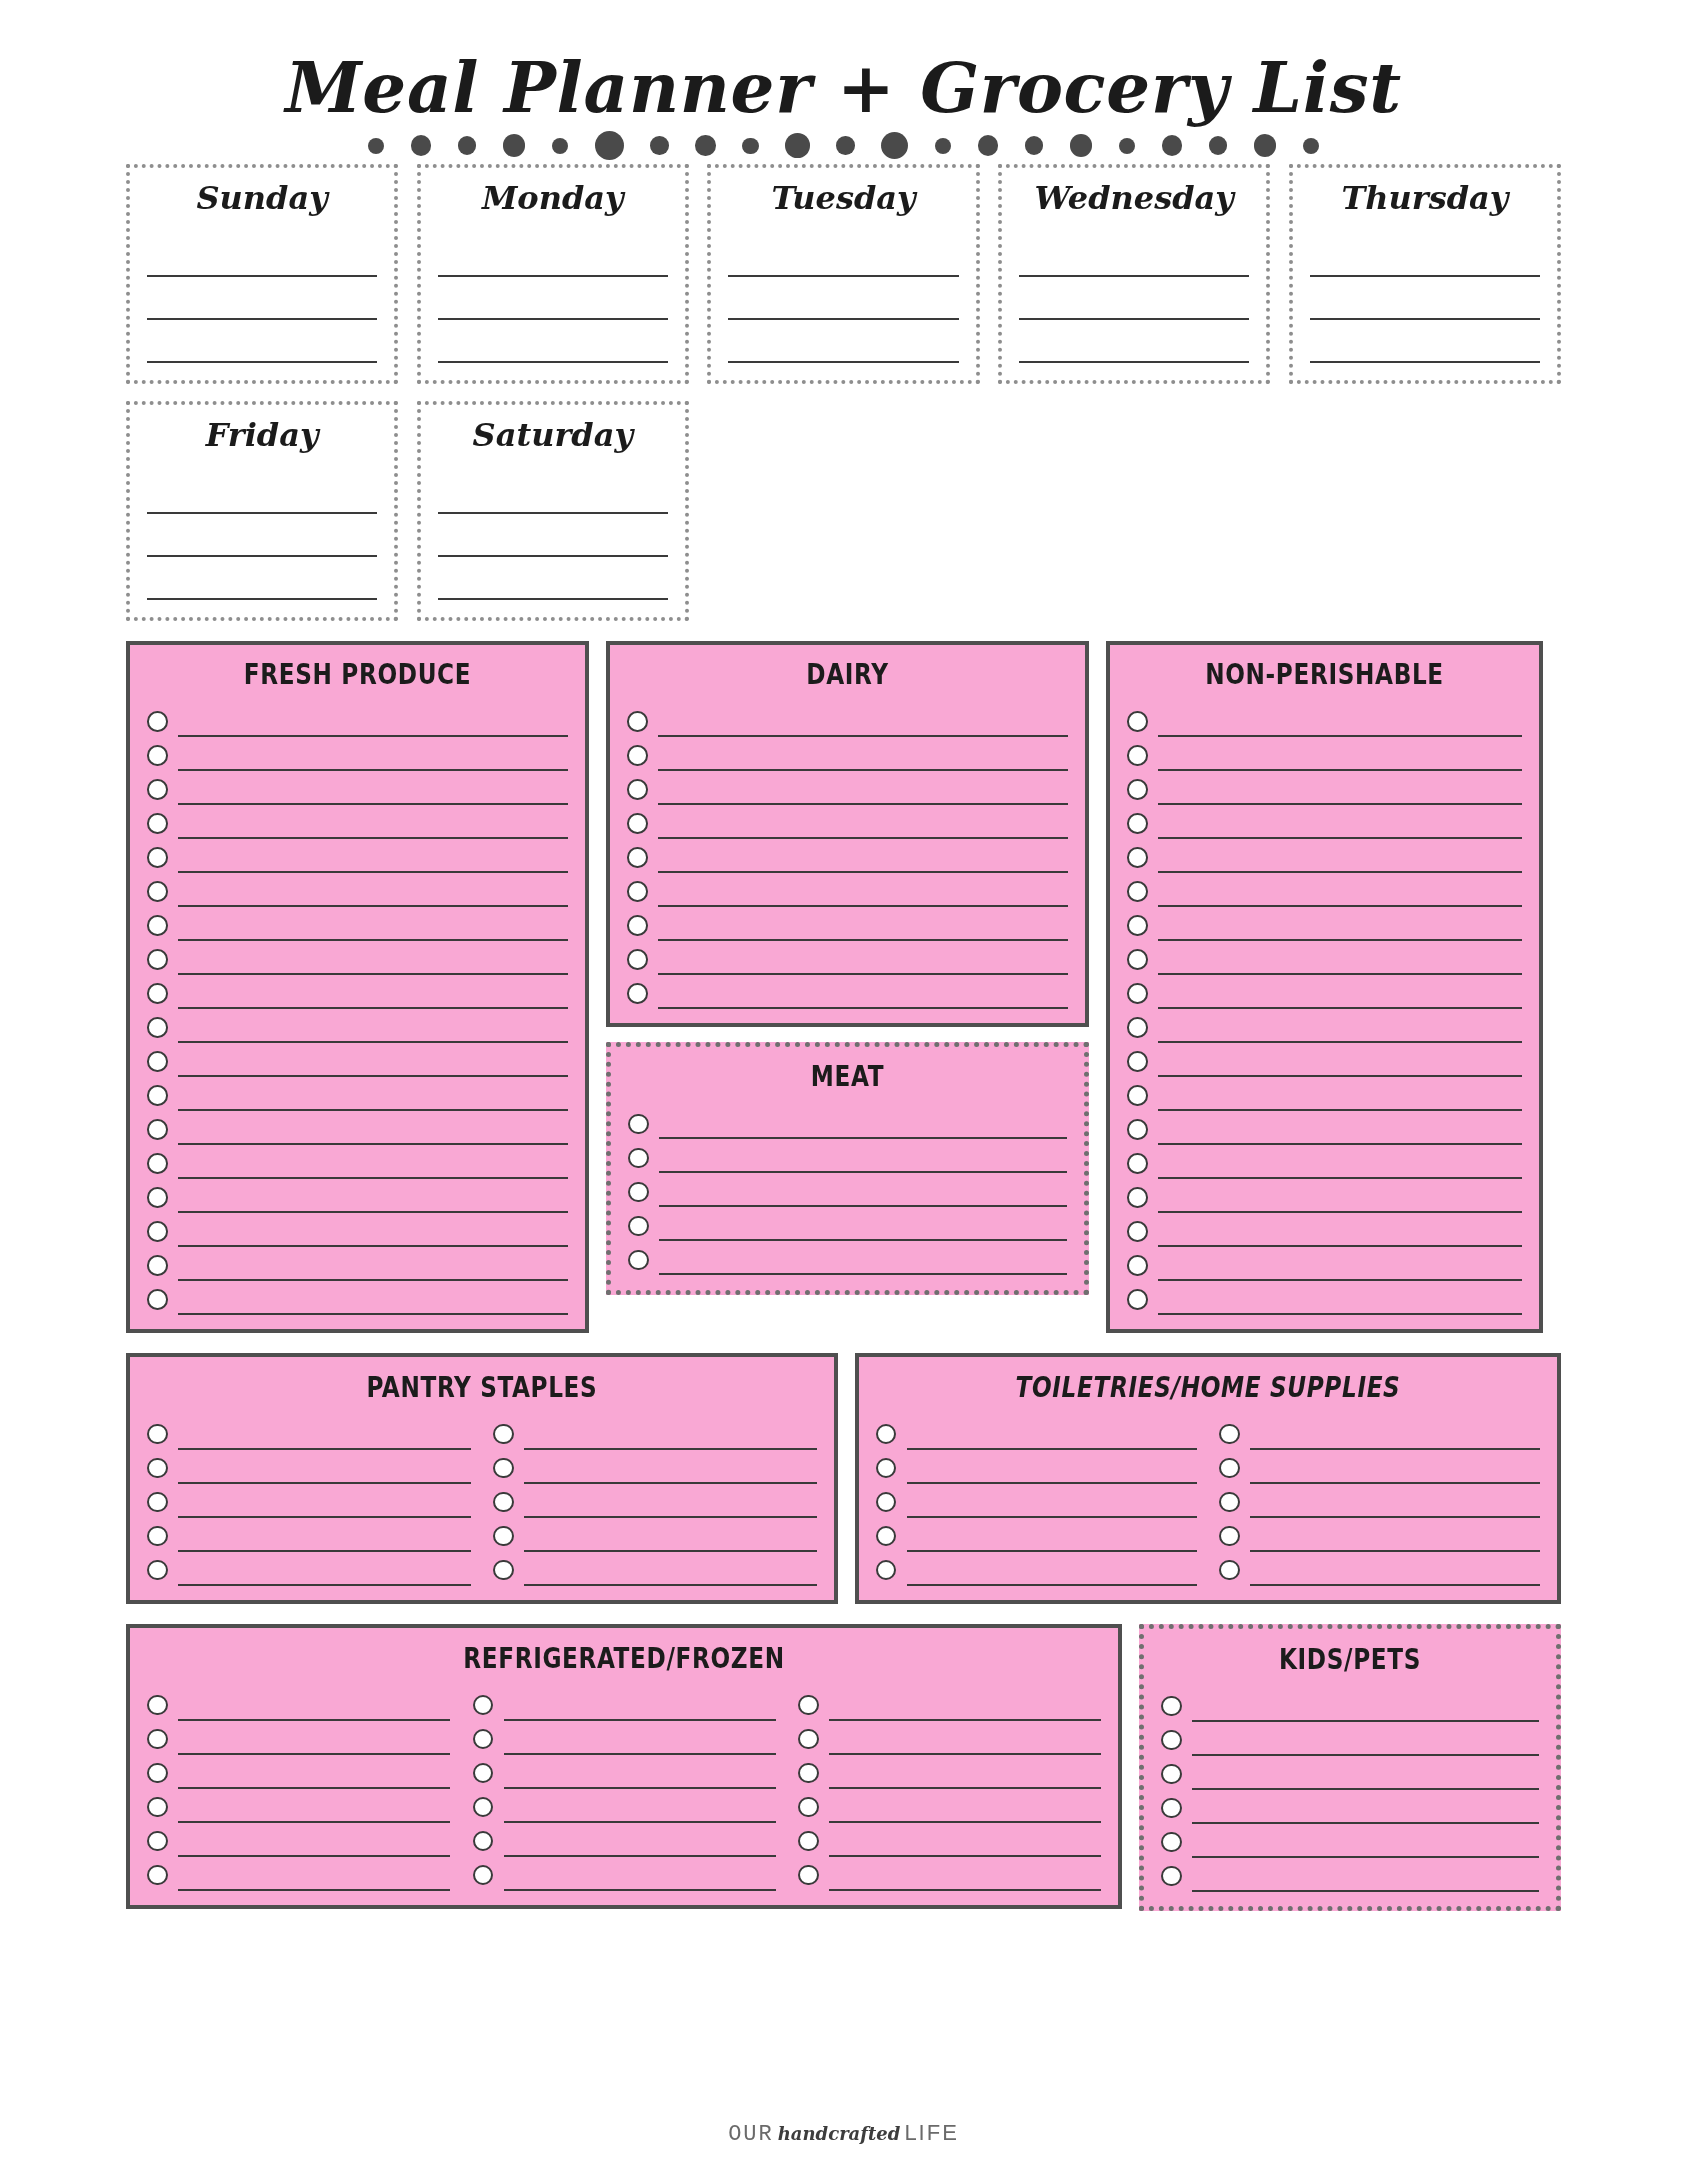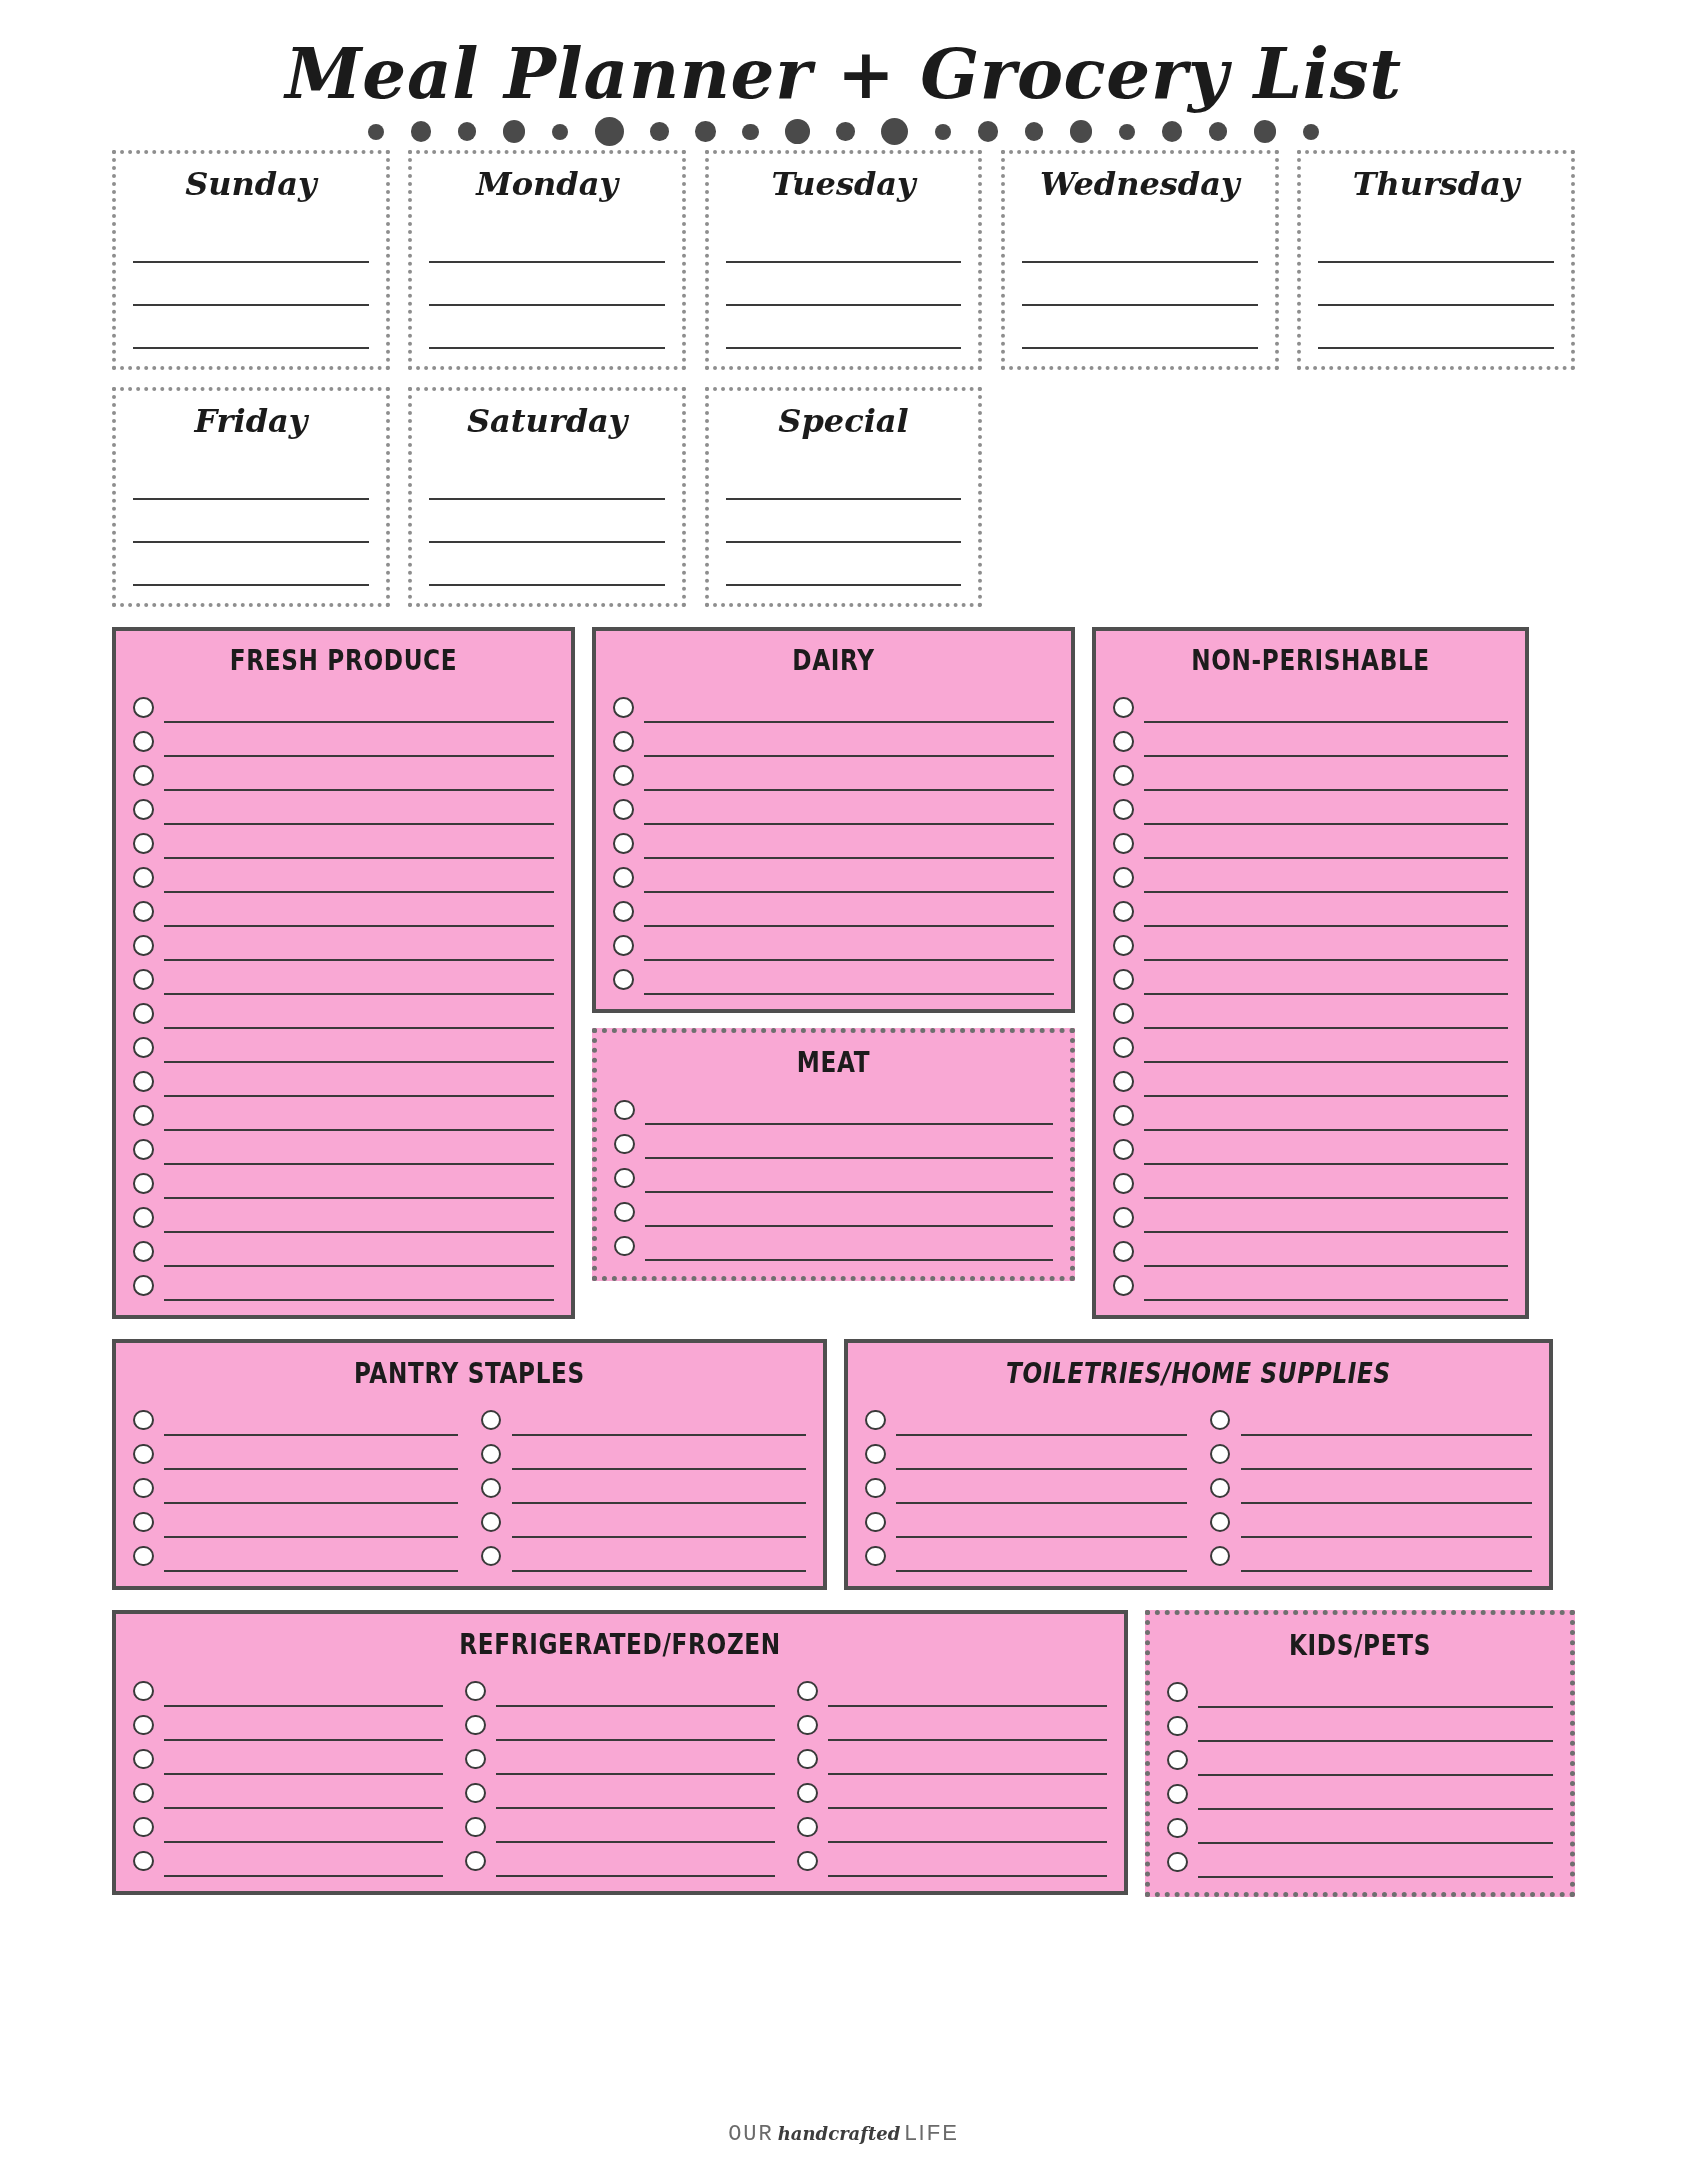--- a/index.html
+++ b/index.html
@@ -13,21 +13,21 @@
     font-family: "Liberation Sans", sans-serif;
     color: #2b2b2b;
     position: relative;
     overflow: hidden;
   }
   .page {
     position: relative;
     width: 1687px;
     height: 2183px;
     box-sizing: border-box;
-    padding: 0;
+    padding: 14px;
   }
 
   
   .title-wrap {
     text-align: center;
     padding-top: 38px;
   }
   .main-title {
     font-family: "DejaVu Serif", serif;
     font-style: italic;
@@ -262,28 +262,20 @@
         </div>
       </div>
       <div class="day-card">
         <div class="day-name">Saturday</div>
         <div class="day-lines">
           <div class="ln"></div>
           <div class="ln"></div>
           <div class="ln"></div>
         </div>
       </div>
-      <div class="day-card">
-        <div class="day-name">Special</div>
-        <div class="day-lines">
-          <div class="ln"></div>
-          <div class="ln"></div>
-          <div class="ln"></div>
-        </div>
-      </div>
     </div>
 
   <div class="section-row">
 
     <div class="box col-produce">
       <div class="box-title">FRESH PRODUCE</div>
       <div class="chk-list" id="list-fresh_produce">
           <div class="chk-row">
             <span class="chk"></span>
             <span class="chk-line"></span>

